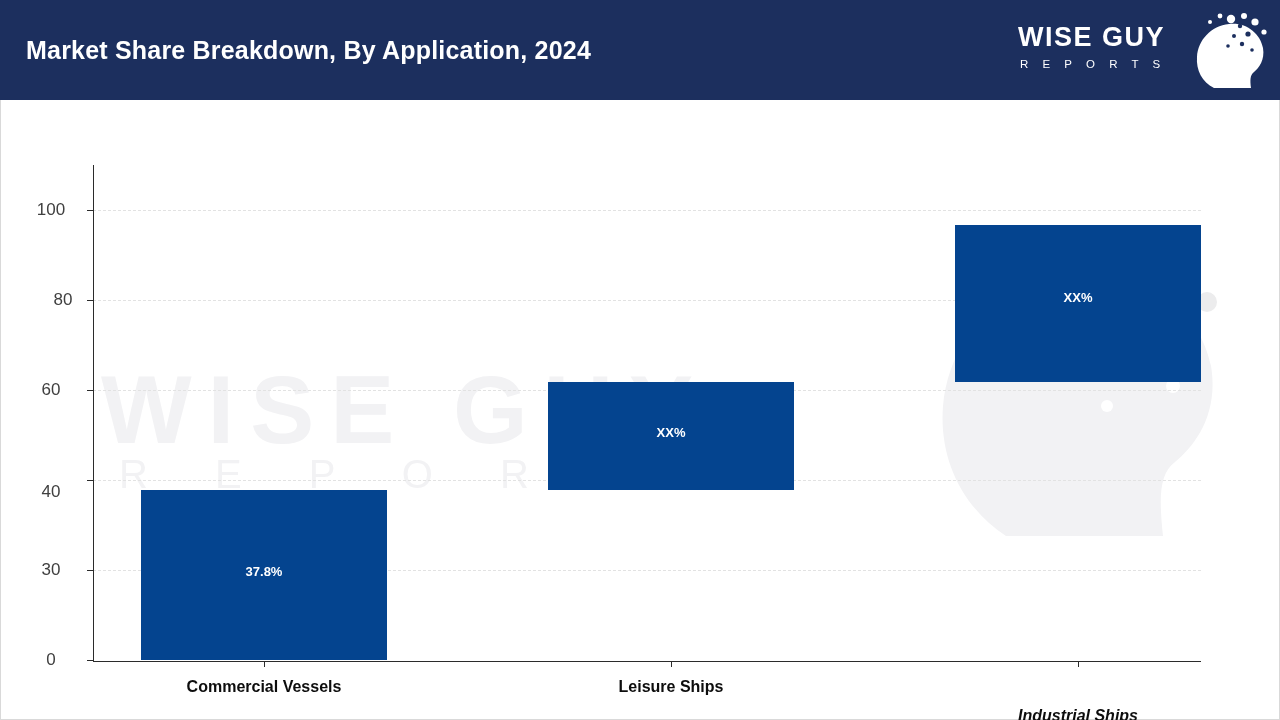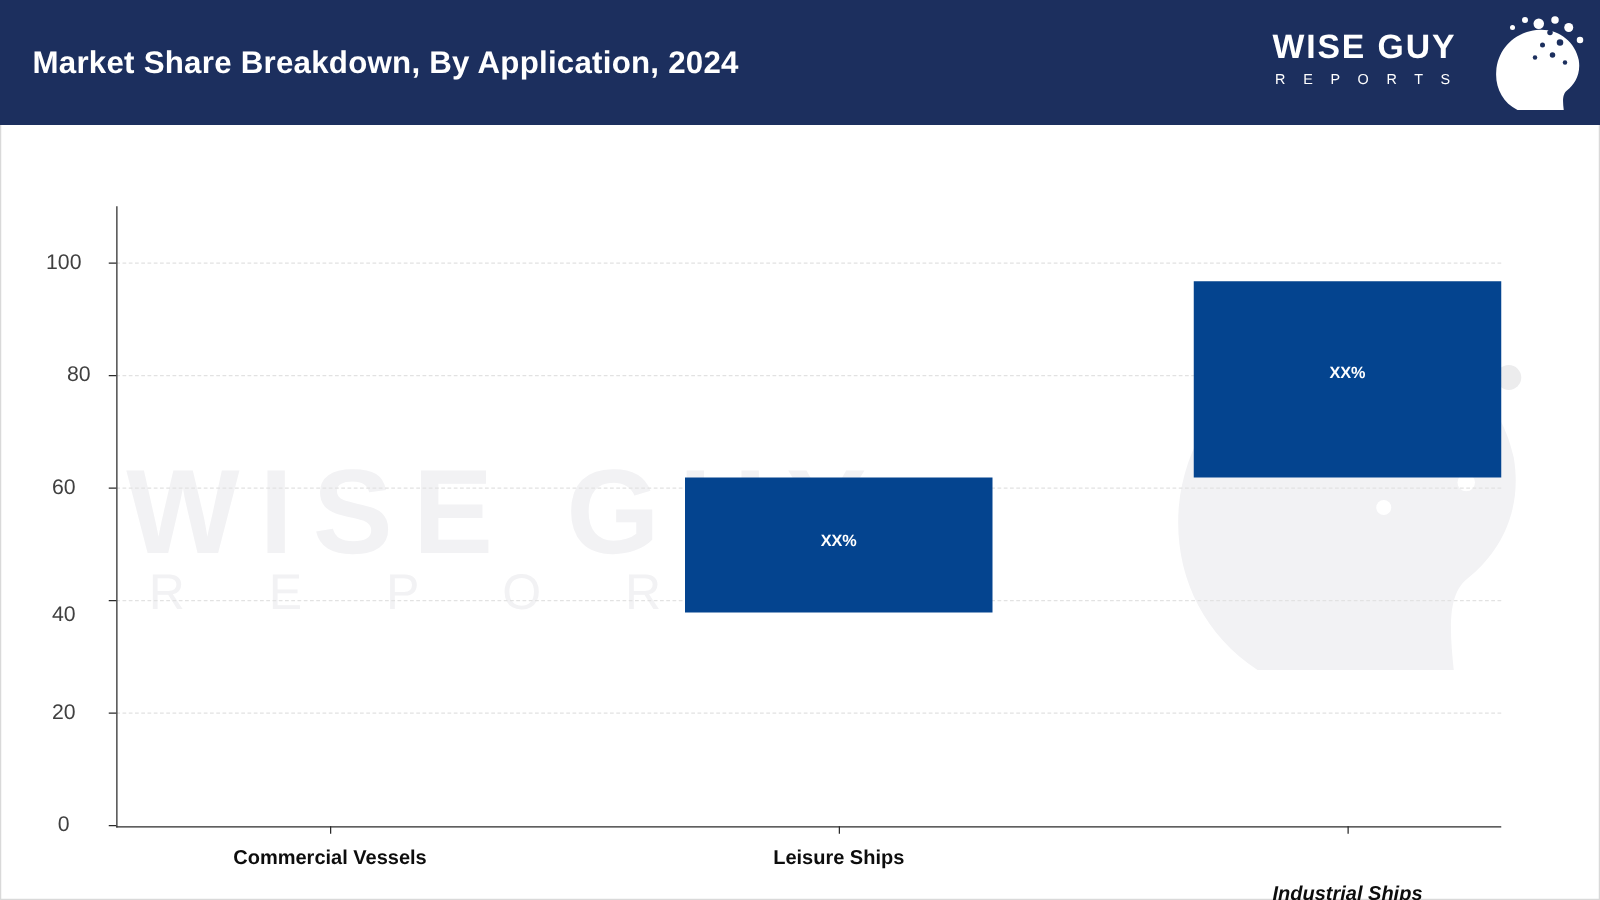--- a/index.html
+++ b/index.html
@@ -231,38 +231,41 @@
     </svg>
   </div>
 
   <div class="plot">
     <div class="gridline" style="top:45px;"></div>
     <div class="gridline" style="top:135px;"></div>
     <div class="gridline" style="top:225px;"></div>
     <div class="gridline" style="top:315px;"></div>
     <div class="gridline" style="top:405px;"></div>
 
+    <div class="bar" style="left:48px; width:246px; top:325px; height:170px;">
+      <span class="bar-label">37.8%</span>
+    </div>
 
     <div class="bar" style="left:455px; width:246px; top:217px; height:108px;">
       <span class="bar-label" style="margin-top:43px;">XX%</span>
     </div>
 
     <div class="bar" style="left:862px; width:246px; top:60px; height:157px;">
       <span class="bar-label" style="margin-top:65px;">XX%</span>
     </div>
   </div>
 
   <div class="axis-y"></div>
   <div class="axis-x"></div>
 
   <div class="ytick" style="left:20px; top:110px;">100</div>
   <div class="ytick" style="left:32px; top:200px;">80</div>
   <div class="ytick" style="left:20px; top:290px;">60</div>
   <div class="ytick" style="left:20px; top:380px;margin-top:12px;">40</div>
-  <div class="ytick" style="left:20px; top:470px;">20</div>
+  <div class="ytick" style="left:20px; top:470px;">30</div>
   <div class="ytick" style="left:20px; top:560px;">0</div>
 
   <div class="ytick-mark" style="left:86px; top:110px;"></div>
   <div class="ytick-mark" style="left:86px; top:200px;"></div>
   <div class="ytick-mark" style="left:86px; top:290px;"></div>
   <div class="ytick-mark" style="left:86px; top:380px;"></div>
   <div class="ytick-mark" style="left:86px; top:470px;"></div>
   <div class="ytick-mark" style="left:86px; top:560px;"></div>
 
   <div class="xtick-mark" style="left:263px;  top:561px;"></div>

